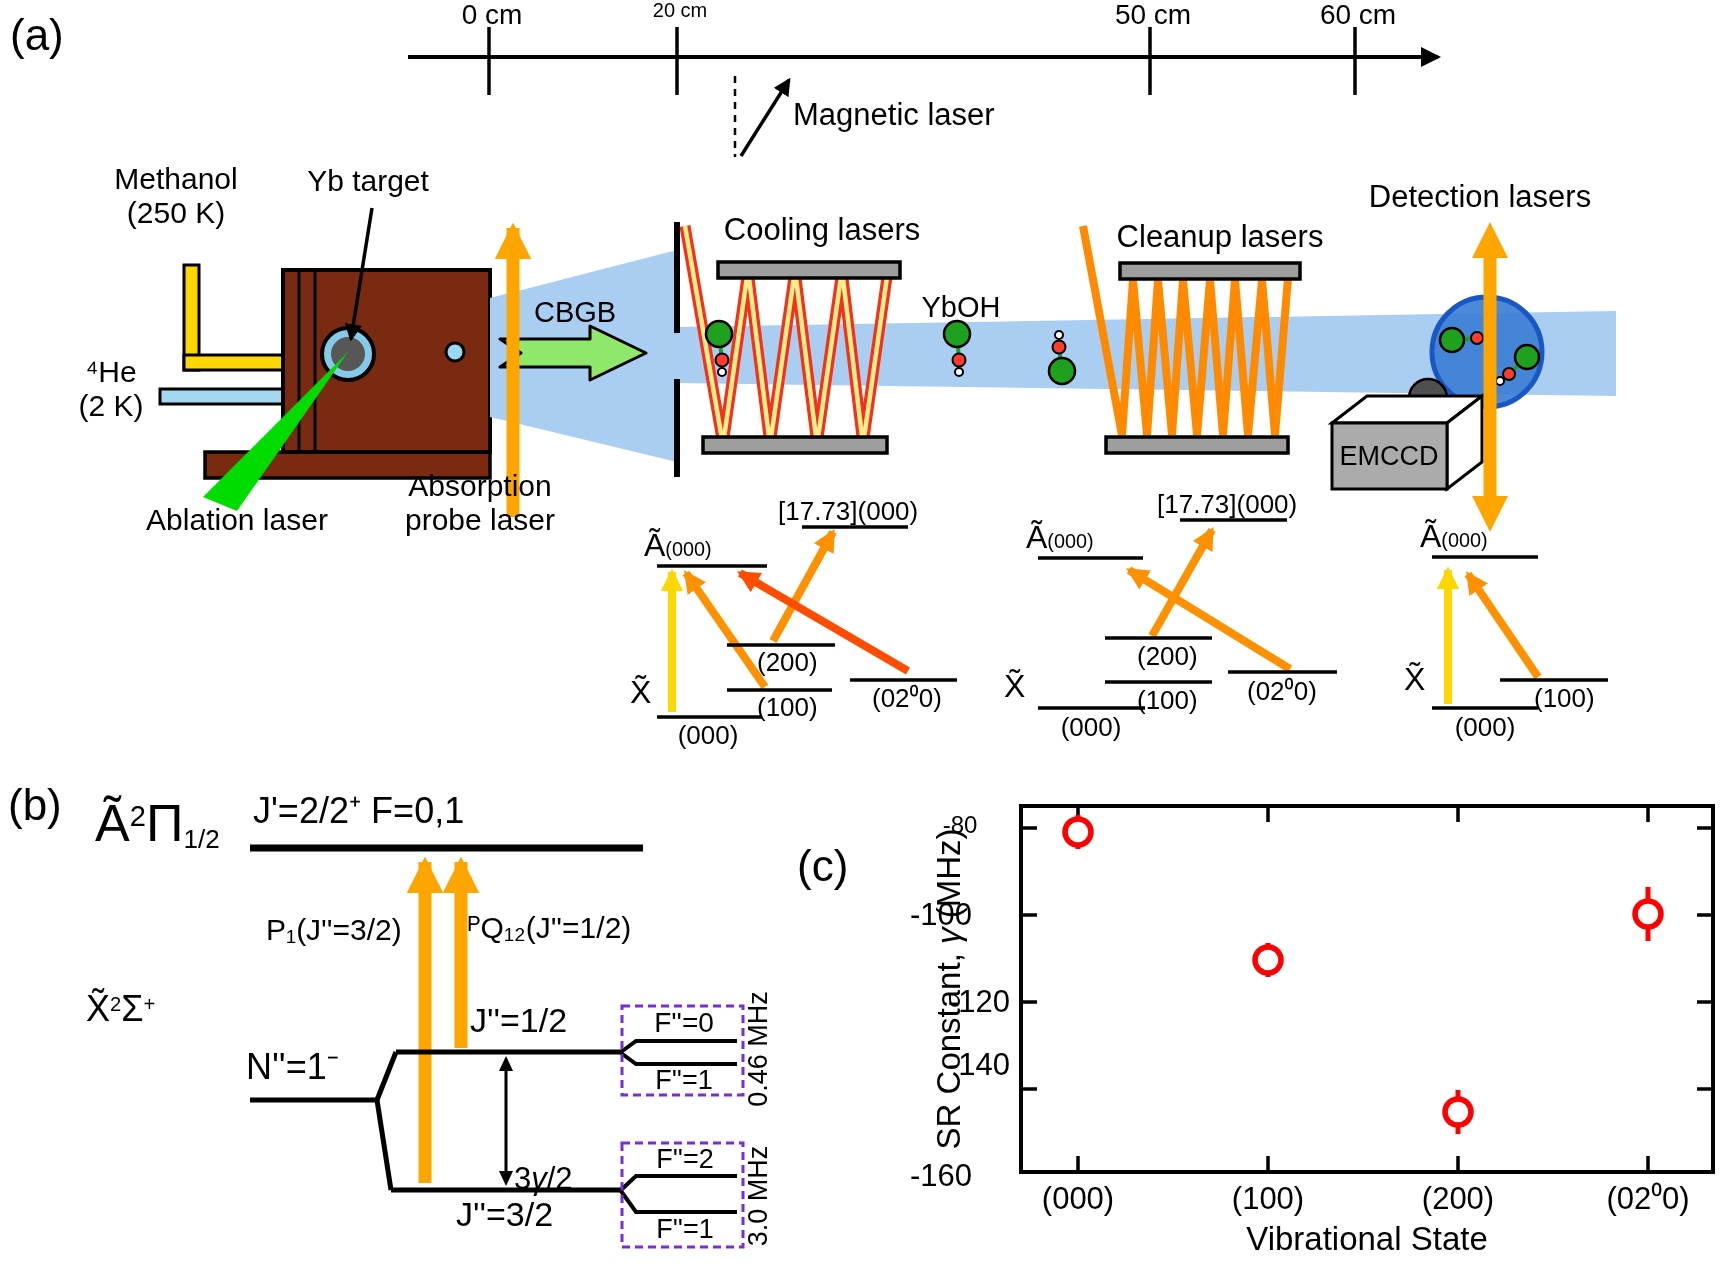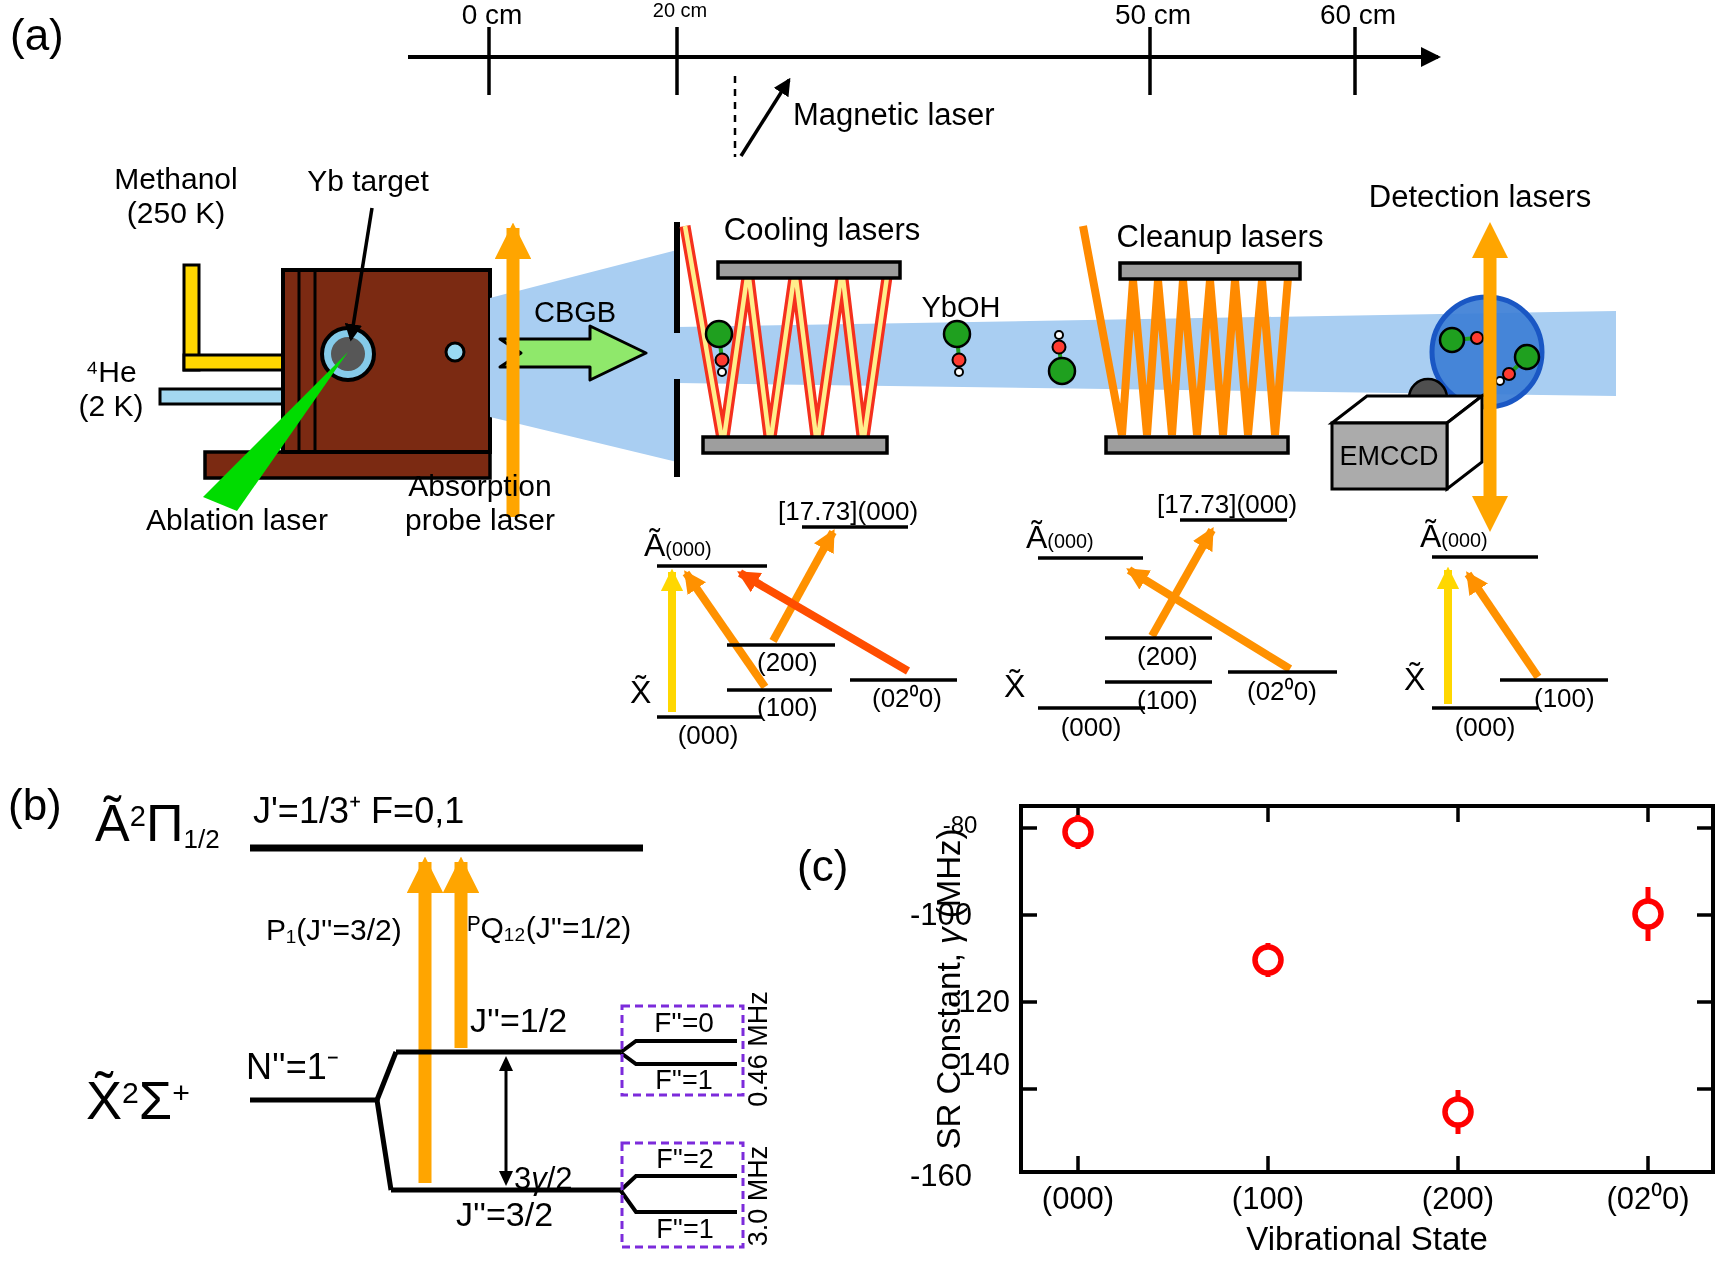--- a/index.html
+++ b/index.html
@@ -247,24 +247,24 @@
 <div class="t" style="left:1137px;top:643px;font-size:26px">(200)</div>
 <div class="t" style="left:1247px;top:678px;font-size:26px">(02⁰0)</div>
 
 <div class="t" style="left:1420px;top:520px;font-size:32px"><span>Ã</span><span class="small">(000)</span></div>
 <div class="t" style="left:1404px;top:663px;font-size:32px">X̃</div>
 <div class="t tc" style="left:1485px;top:714px;font-size:26px">(000)</div>
 <div class="t" style="left:1534px;top:685px;font-size:26px">(100)</div>
 
 <div class="t" style="left:8px;top:782px;font-size:44px">(b)</div>
 <div class="t" style="left:95px;top:796px;font-size:52px"><span>Ã</span><span class="sup">2</span><span>Π</span><span class="sub">1/2</span></div>
-<div class="t" style="left:253px;top:792px;font-size:36px">J'=1/3⁺ F=0,1</div>
+<div class="t" style="left:253px;top:792px;font-size:36px">J'=2/2⁺ F=0,1</div>
 <div class="t" style="left:266px;top:914px;font-size:30px">P₁(J''=3/2)</div>
 <div class="t" style="left:468px;top:912px;font-size:30px">ᴾQ₁₂(J''=1/2)</div>
-<div class="t" style="left:86px;top:1072px;font-size:54px"><span>X̃</span><span class="sup">2</span><span>Σ</span><span class="sup">+</span></div>
+<div class="t" style="left:86px;top:990px;font-size:36px"><span>X̃</span><span class="sup">2</span><span>Σ</span><span class="sup">+</span></div>
 <div class="t" style="left:246px;top:1048px;font-size:36px">N''=1⁻</div>
 <div class="t" style="left:470px;top:1002px;font-size:34px">J''=1/2</div>
 <div class="t" style="left:456px;top:1196px;font-size:34px">J''=3/2</div>
 <div class="t" style="left:514px;top:1163px;font-size:31px"><span>3</span><span class="it">γ</span><span>/2</span></div>
 <div class="t tc" style="left:684px;top:1008px;font-size:28px">F''=0</div>
 <div class="t tc" style="left:684px;top:1066px;font-size:27px">F''=1</div>
 <div class="t tc" style="left:685px;top:1145px;font-size:27px">F''=2</div>
 <div class="t tc" style="left:685px;top:1215px;font-size:27px">F''=1</div>
 <div class="t rot" style="left:758px;top:1049px;font-size:27px">0.46 MHz</div>
 <div class="t rot" style="left:758px;top:1196px;font-size:27px">3.0 MHz</div>

